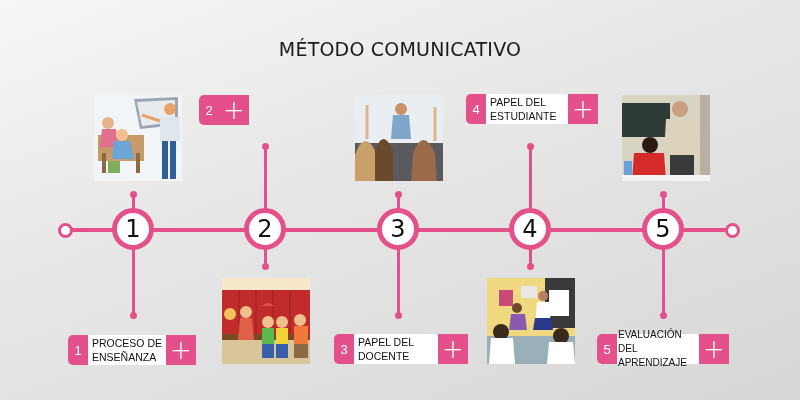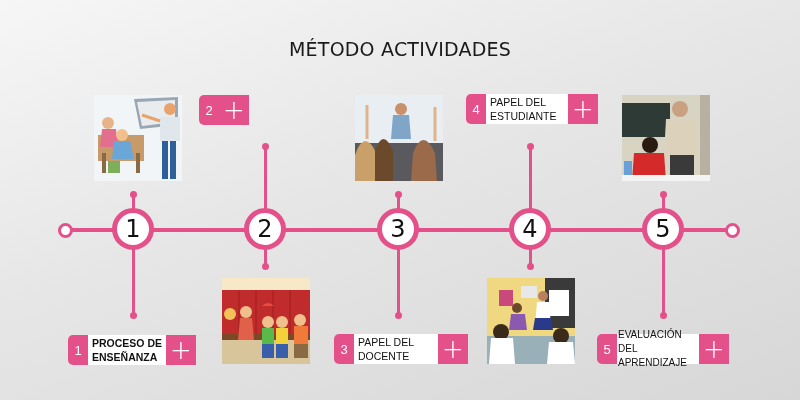--- a/index.html
+++ b/index.html
@@ -41,21 +41,21 @@
     display:flex; align-items:center; justify-content:center; cursor:pointer;
     font-family:"DejaVu Sans", sans-serif;
   }
   .photo {
     position:absolute; width:88px; height:86px; overflow:hidden;
   }
 </style>
 </head>
 <body>
 
-<div class="title">MÉTODO ACTIVIDADES</div>
+<div class="title">MÉTODO COMUNICATIVO</div>
 
 <div class="hline" style="left:70px; top:228px; width:656px;"></div>
 <div class="end-circle" style="left:58px; top:223px;"></div>
 <div class="end-circle" style="left:725px; top:223px;"></div>
 
 <div class="vline" style="left:132px; top:195px; height:20px;"></div>
 <div class="dot" style="left:130px; top:191px;"></div>
 <div class="vline" style="left:132px; top:245px; height:70px;"></div>
 <div class="dot" style="left:130px; top:312px;"></div>
 <div class="node" style="left:112px; top:208px;">
@@ -89,21 +89,21 @@
 <div class="vline" style="left:662px; top:195px; height:20px;"></div>
 <div class="dot" style="left:660px; top:191px;"></div>
 <div class="vline" style="left:662px; top:245px; height:70px;"></div>
 <div class="dot" style="left:660px; top:312px;"></div>
 <div class="node" style="left:642px; top:208px;">
     <span>5</span>
   </div>
 
 <div class="card" style="left:68px; top:335px;">
   <div class="num">1</div>
-  <div class="label" style="width:70px;font-weight:bold;">PROCESO DE
+  <div class="label" style="width:70px;">PROCESO DE
 ENSEÑANZA</div>
   <div class="plus">+</div>
 </div>
 
 <div class="card" style="left:199px; top:95px;">
   <div class="num">2</div>
   <div class="plus">+</div>
 </div>
 
 <div class="card" style="left:334px; top:334px;">

